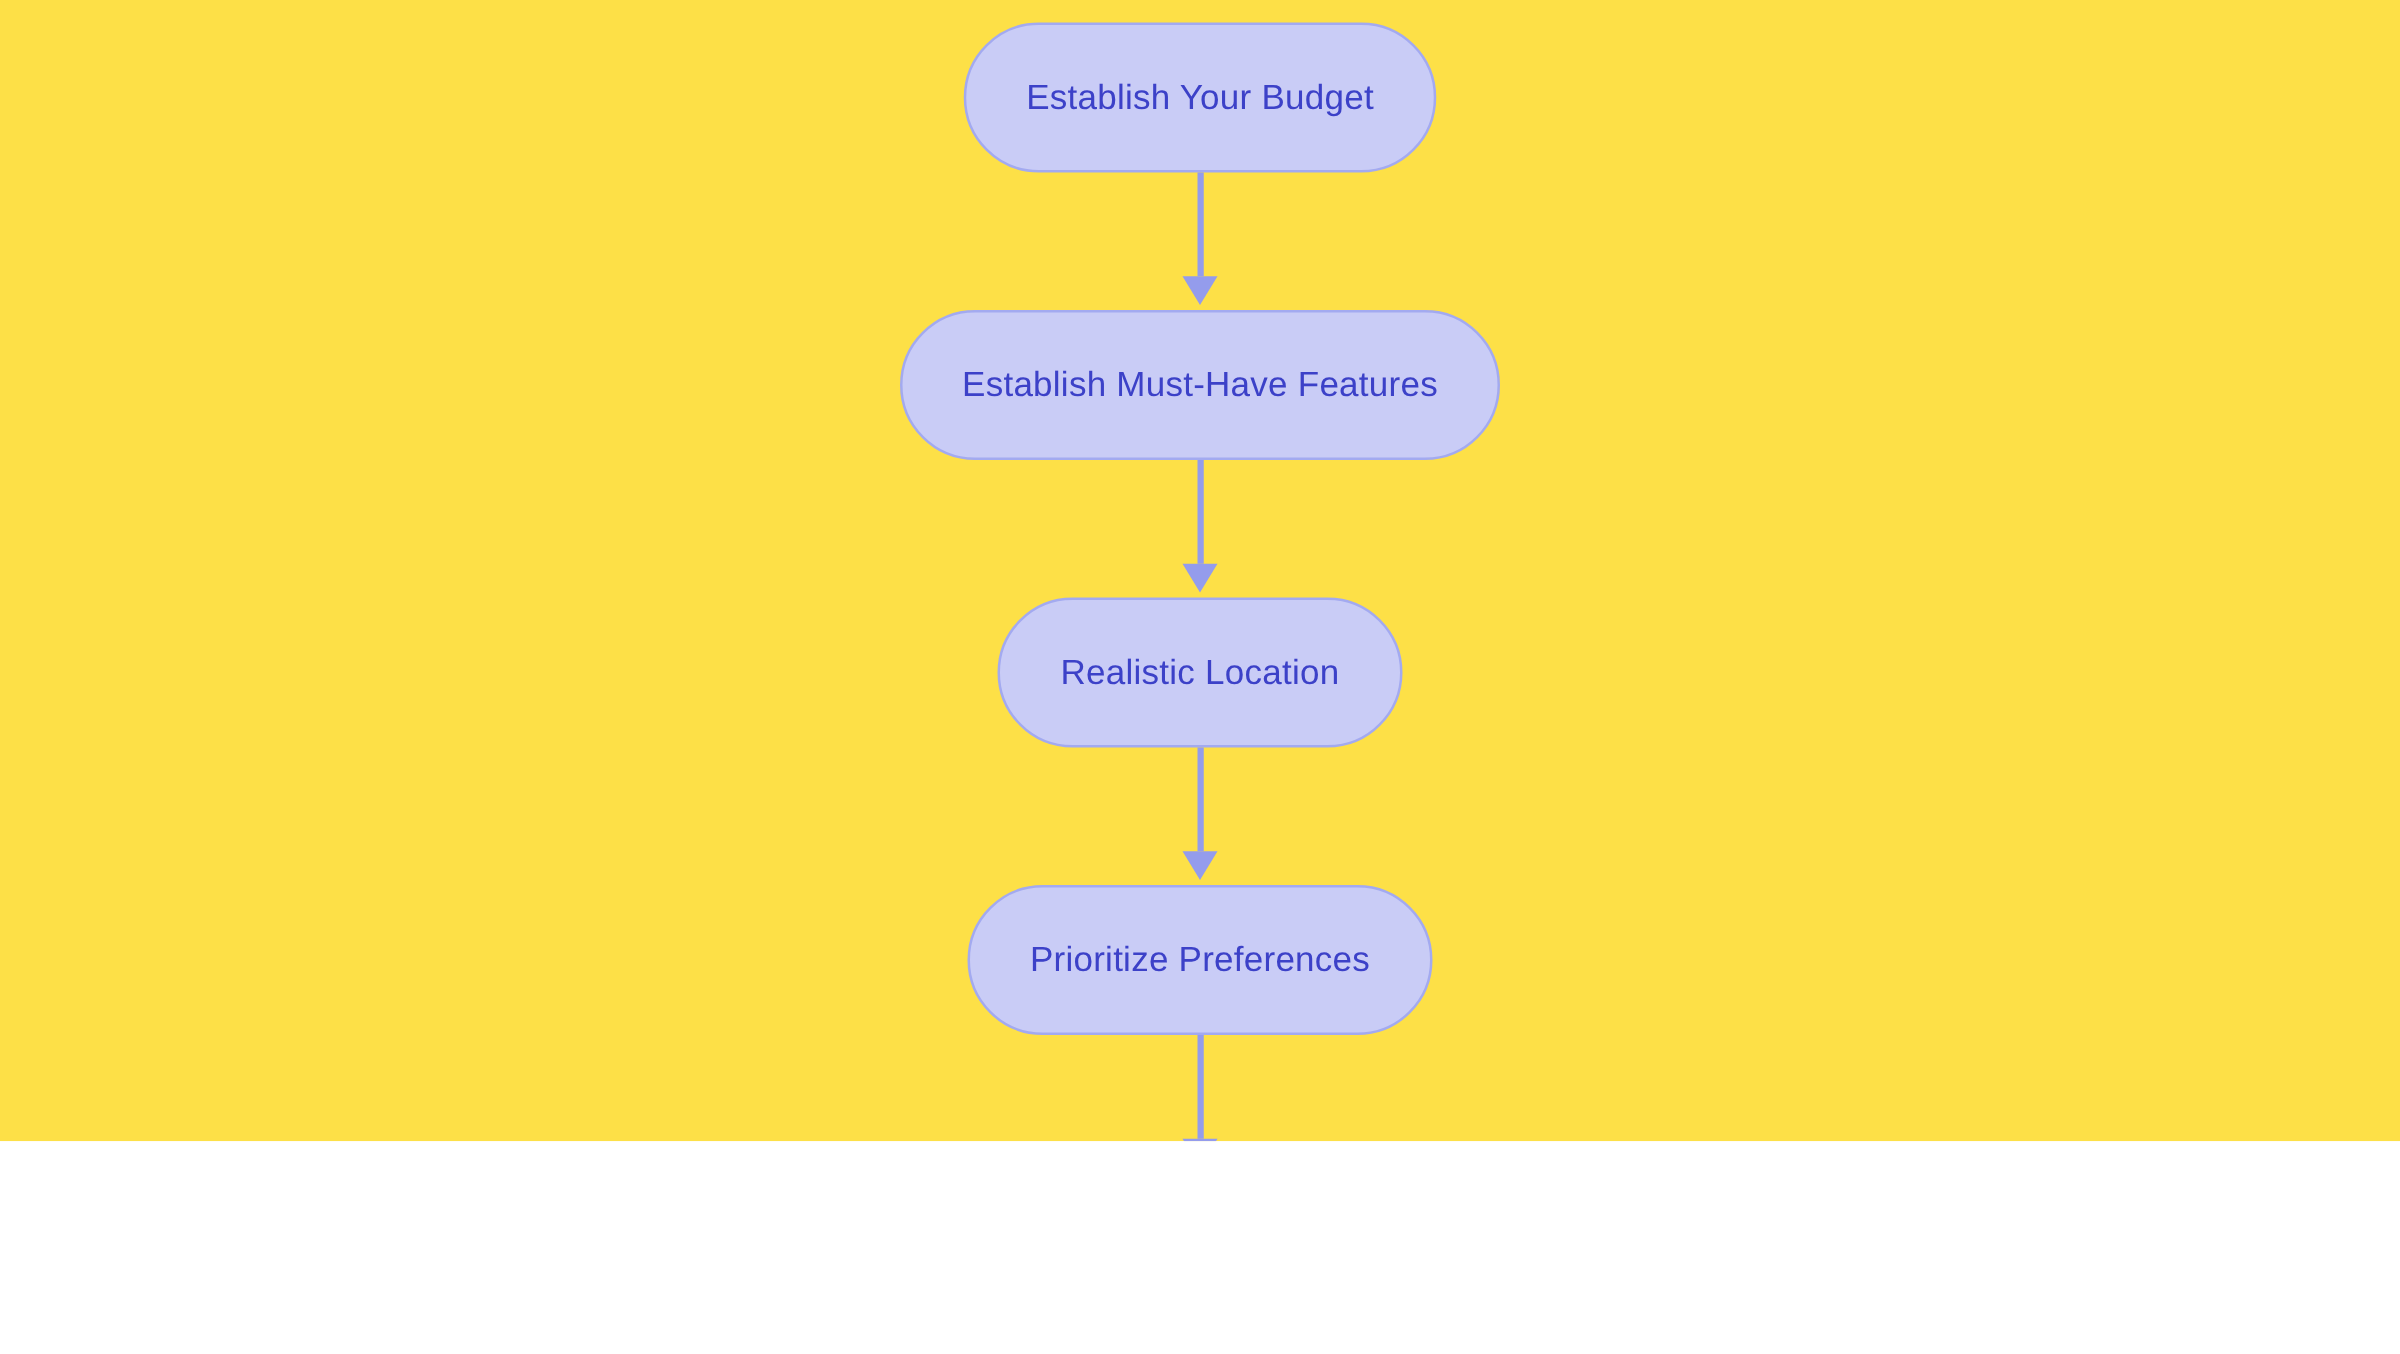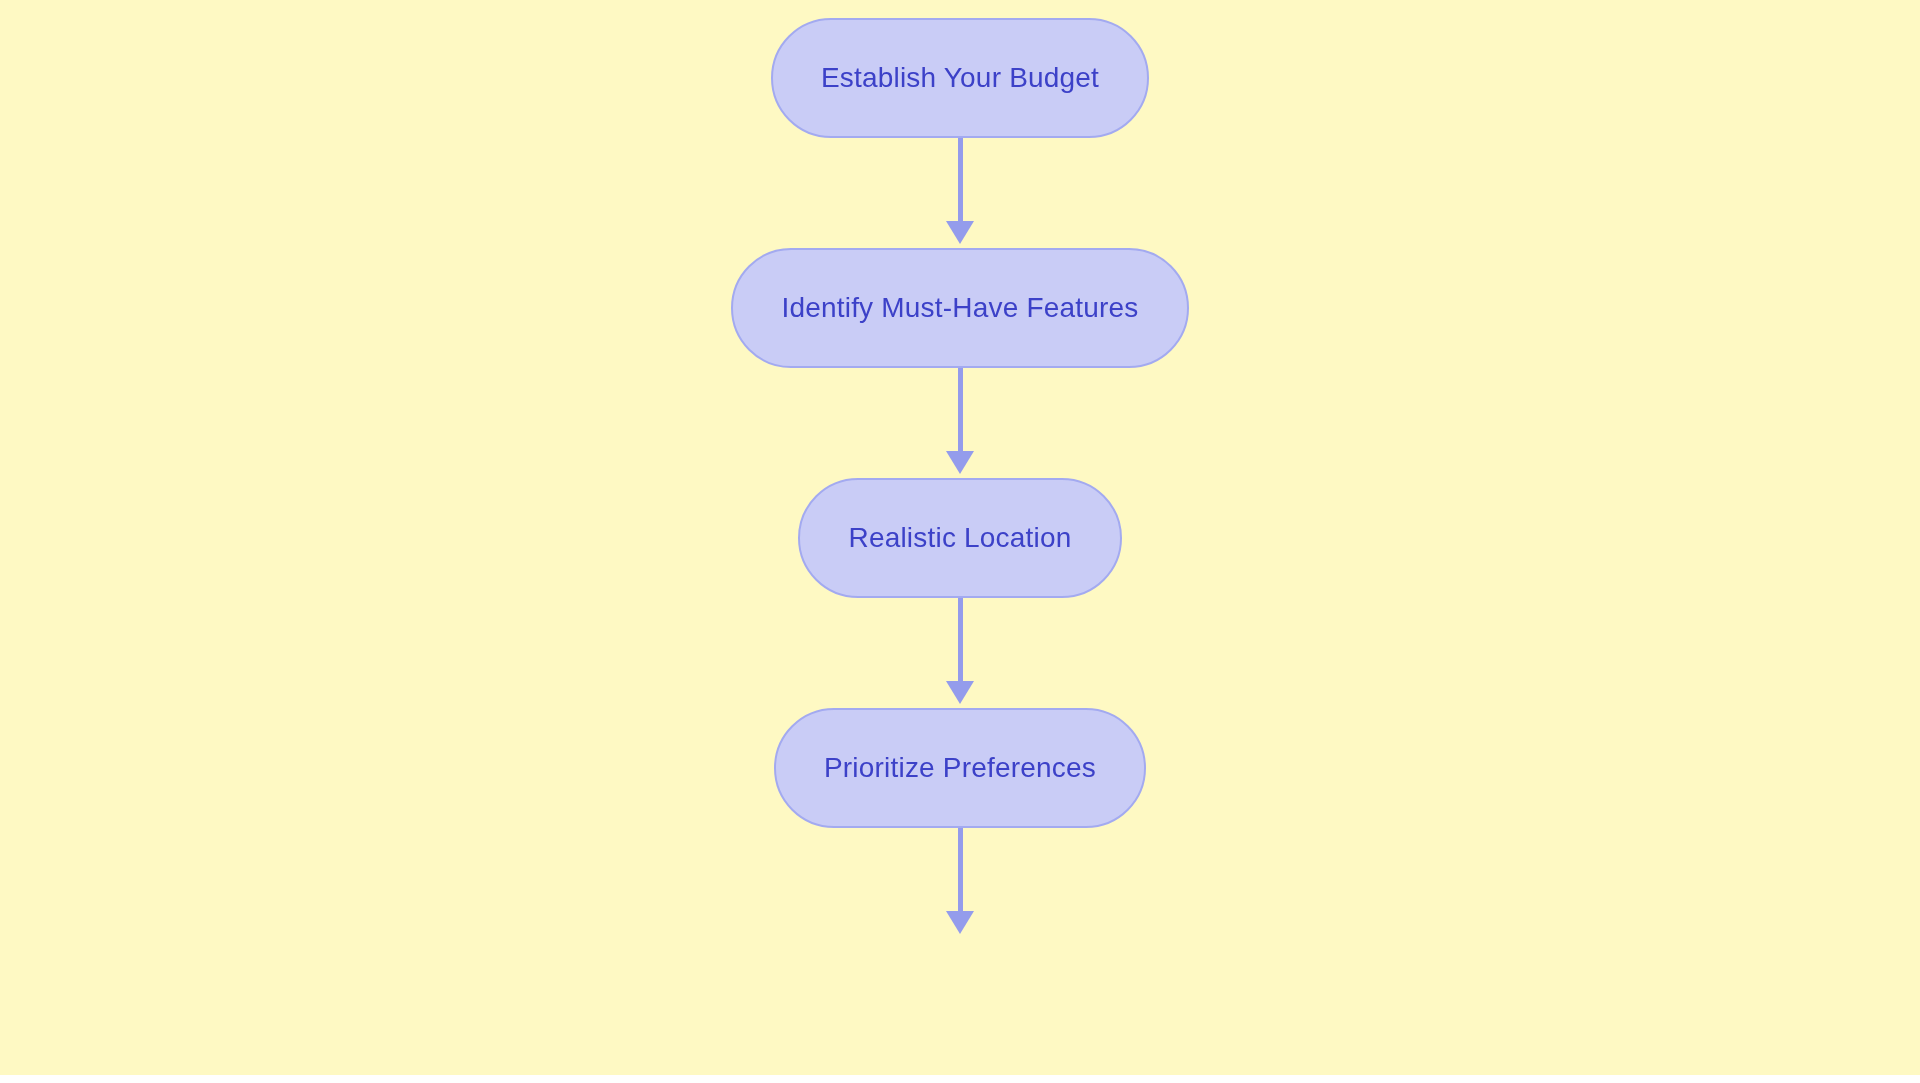--- a/index.html
+++ b/index.html
@@ -4,22 +4,22 @@
 <style>
   html, body {
     margin: 0;
     padding: 0;
     background: #ffffff;
     font-family: "Liberation Sans", "DejaVu Sans", sans-serif;
   }
   .canvas {
     position: relative;
     width: 1920px;
-    height: 1075px;
-    background: #fef9c3;
+    height: 913px;
+    background: #fde047;
     overflow: hidden;
     display: flex;
     flex-direction: column;
     align-items: center;
     padding-top: 18px;
     box-sizing: border-box;
   }
   .flow-node {
     box-sizing: border-box;
     height: 120px;
@@ -62,21 +62,21 @@
 
 <div class="canvas">
 
   <div class="flow-node">Establish Your Budget</div>
 
   <div class="connector">
     <div class="connector-line"></div>
     <div class="connector-head"></div>
   </div>
 
-  <div class="flow-node">Identify Must-Have Features</div>
+  <div class="flow-node">Establish Must-Have Features</div>
 
   <div class="connector">
     <div class="connector-line"></div>
     <div class="connector-head"></div>
   </div>
 
   <div class="flow-node">Realistic Location</div>
 
   <div class="connector">
     <div class="connector-line"></div>

